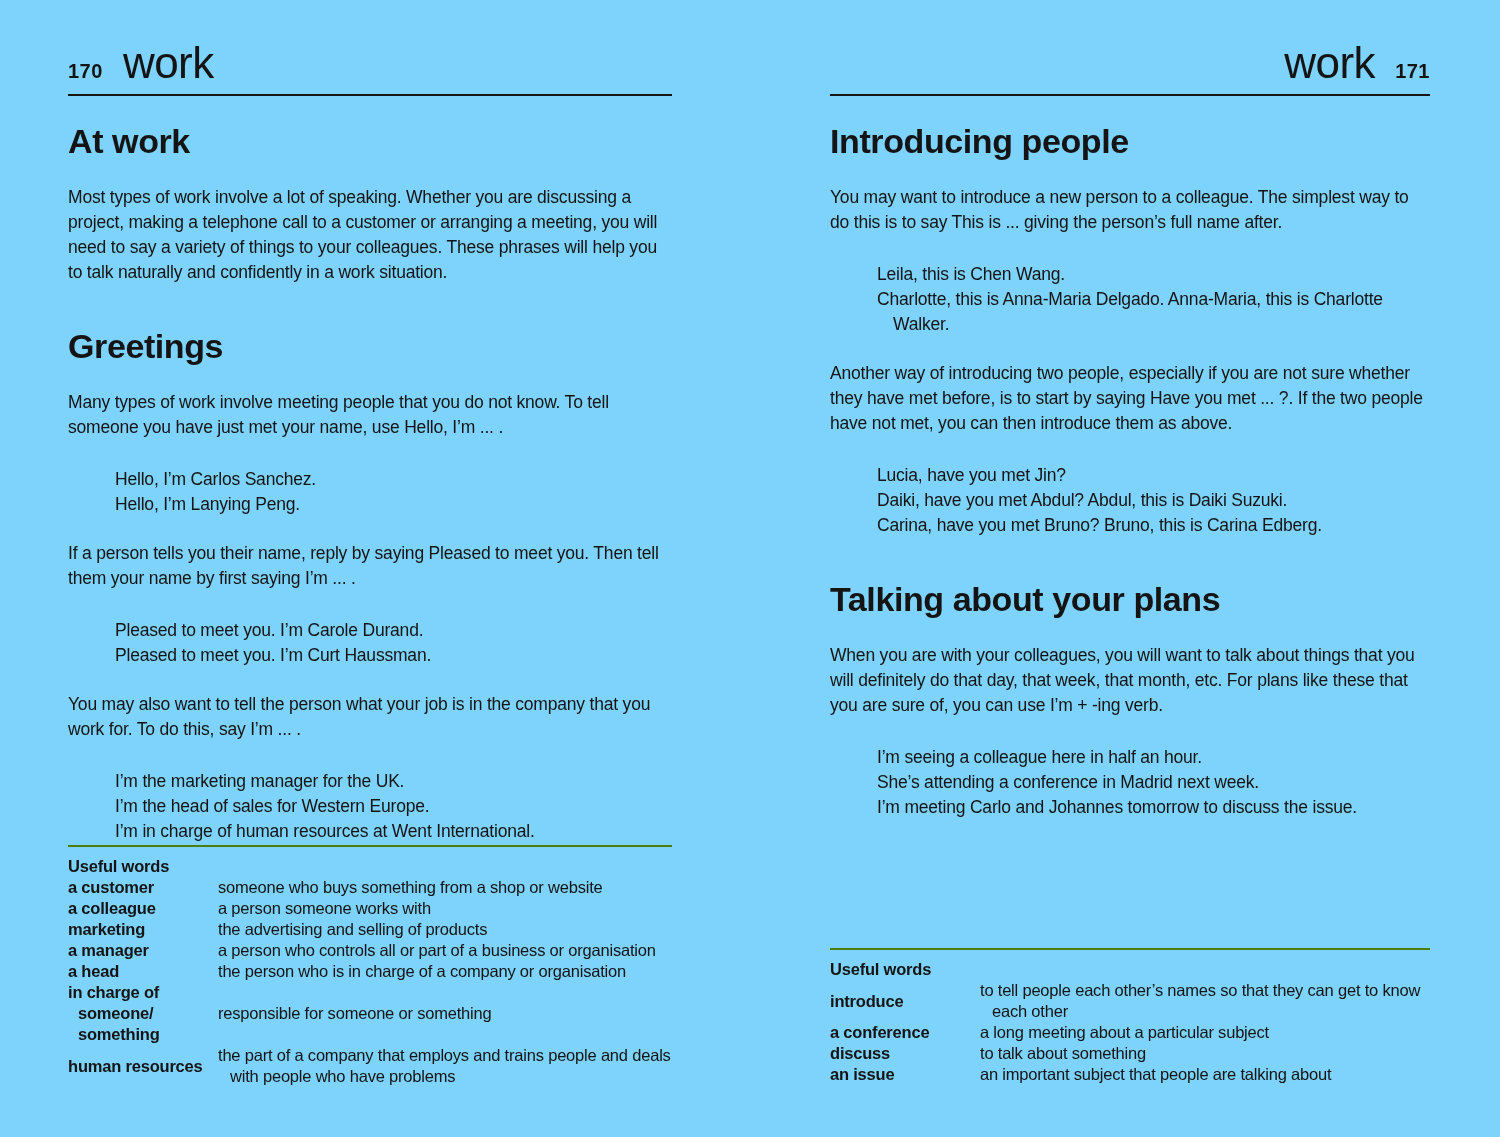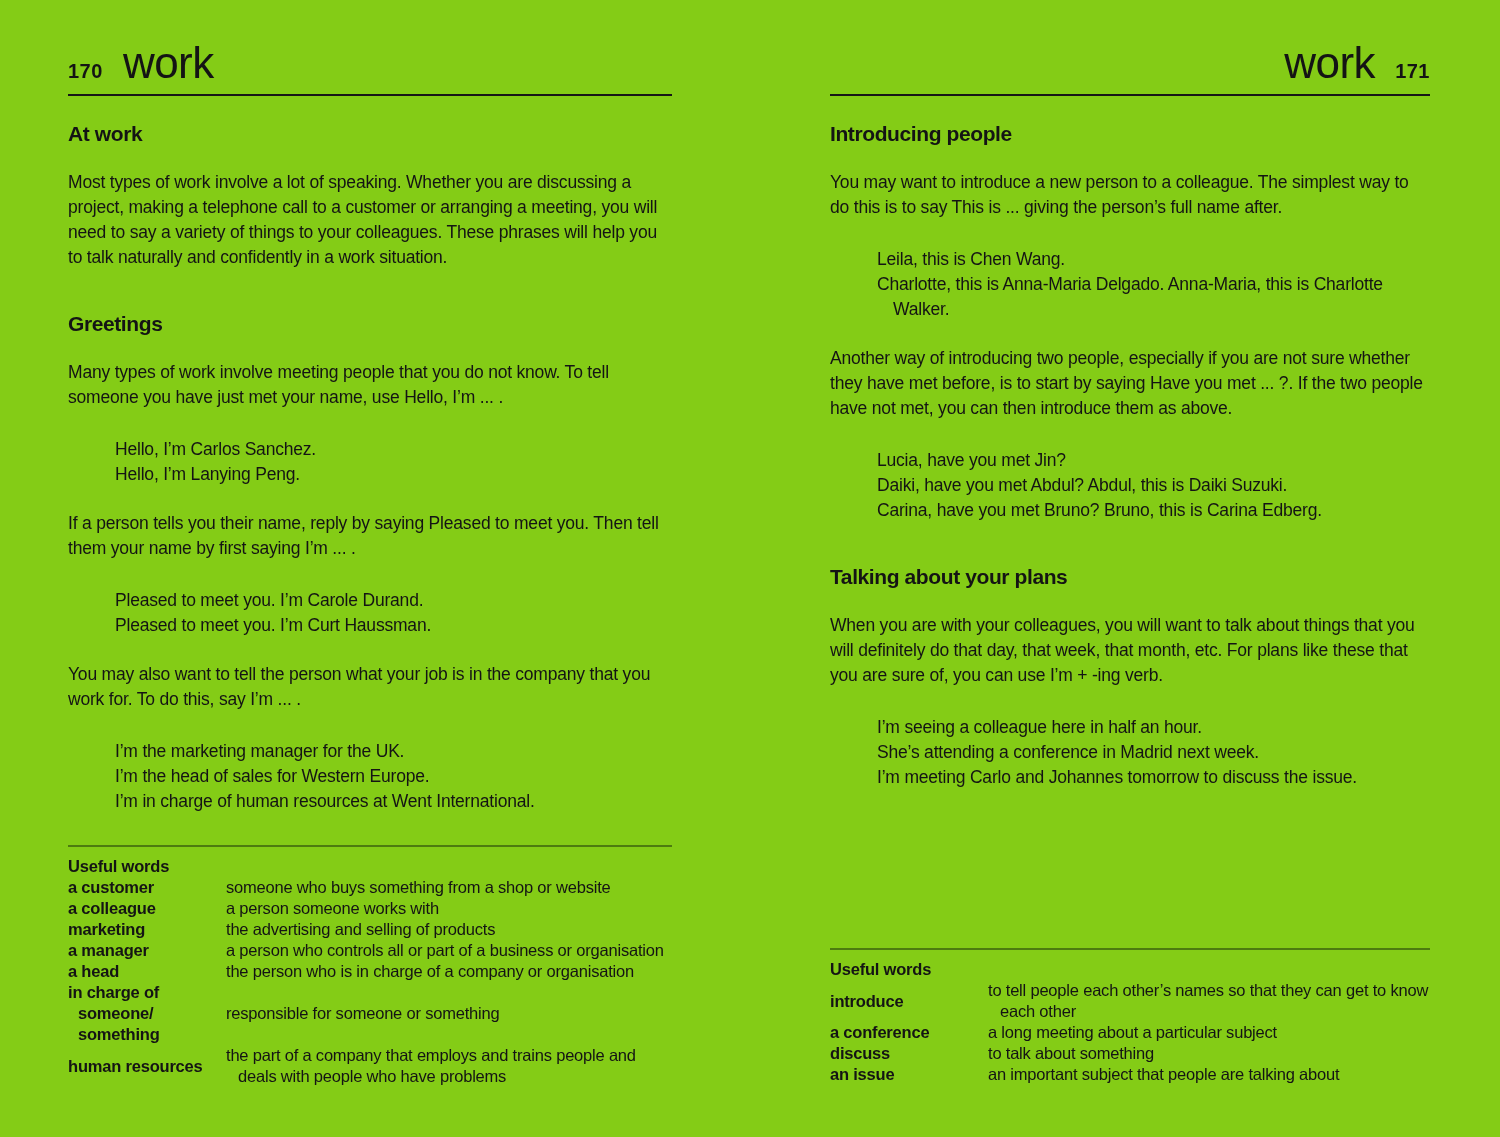--- a/index.html
+++ b/index.html
@@ -6,21 +6,21 @@
     margin: 0;
     padding: 0;
     background: #ffffff;
     font-family: "Liberation Sans", "DejaVu Sans", sans-serif;
     color: #141414;
   }
   .spread {
     position: relative;
     width: 1500px;
     height: 1137px;
-    background: #84cc16;
+    background: #7dd3fc;
     overflow: hidden;
   }
   .page { position: absolute; top: 0; height: 100%; }
   .page.left  { left: 68px;  width: 604px; }
   .page.right { left: 830px; width: 600px; }
 
   .page-header {
     display: flex;
     align-items: baseline;
     gap: 20px;
@@ -37,21 +37,21 @@
   .page-title {
     font-size: 44px;
     font-weight: 300;
     letter-spacing: -0.5px;
     line-height: 0.95;
   }
 
   .page-body { position: relative; }
 
   .section-heading {
-    font-size: 21px;
+    font-size: 34px;
     font-weight: 700;
     letter-spacing: -0.4px;
     margin: 42px 0 0 0;
     line-height: 1.15;
   }
   .page-body > .section-heading:first-child { margin-top: 26px; }
 
   .para {
     font-size: 17.5px;
     line-height: 25px;
@@ -76,21 +76,21 @@
     font-size: 16.5px;
     line-height: 21px;
     letter-spacing: -0.2px;
   }
   .page.left  .useful-words { bottom: 50px; }
   .page.right .useful-words { bottom: 52px; }
   .uw-title { font-weight: 700; }
   .uw-row { display: flex; align-items: center; }
   .uw-term { flex: 0 0 150px; width: 150px; font-weight: 700; }
   .uw-term-line.cont { padding-left: 10px; }
-  .uw-def { flex: 1; padding-left: 12px; text-indent: -12px; margin-left: 8px; }
+  .uw-def { flex: 1; padding-left: 12px; text-indent: -12px; margin-left: 0; }
 </style>
 </head>
 <body>
 
 <div class="spread">
 
   <div class="page left">
     <div class="page-header">
       <span class="page-num">170</span>
       <span class="page-title">work</span>

